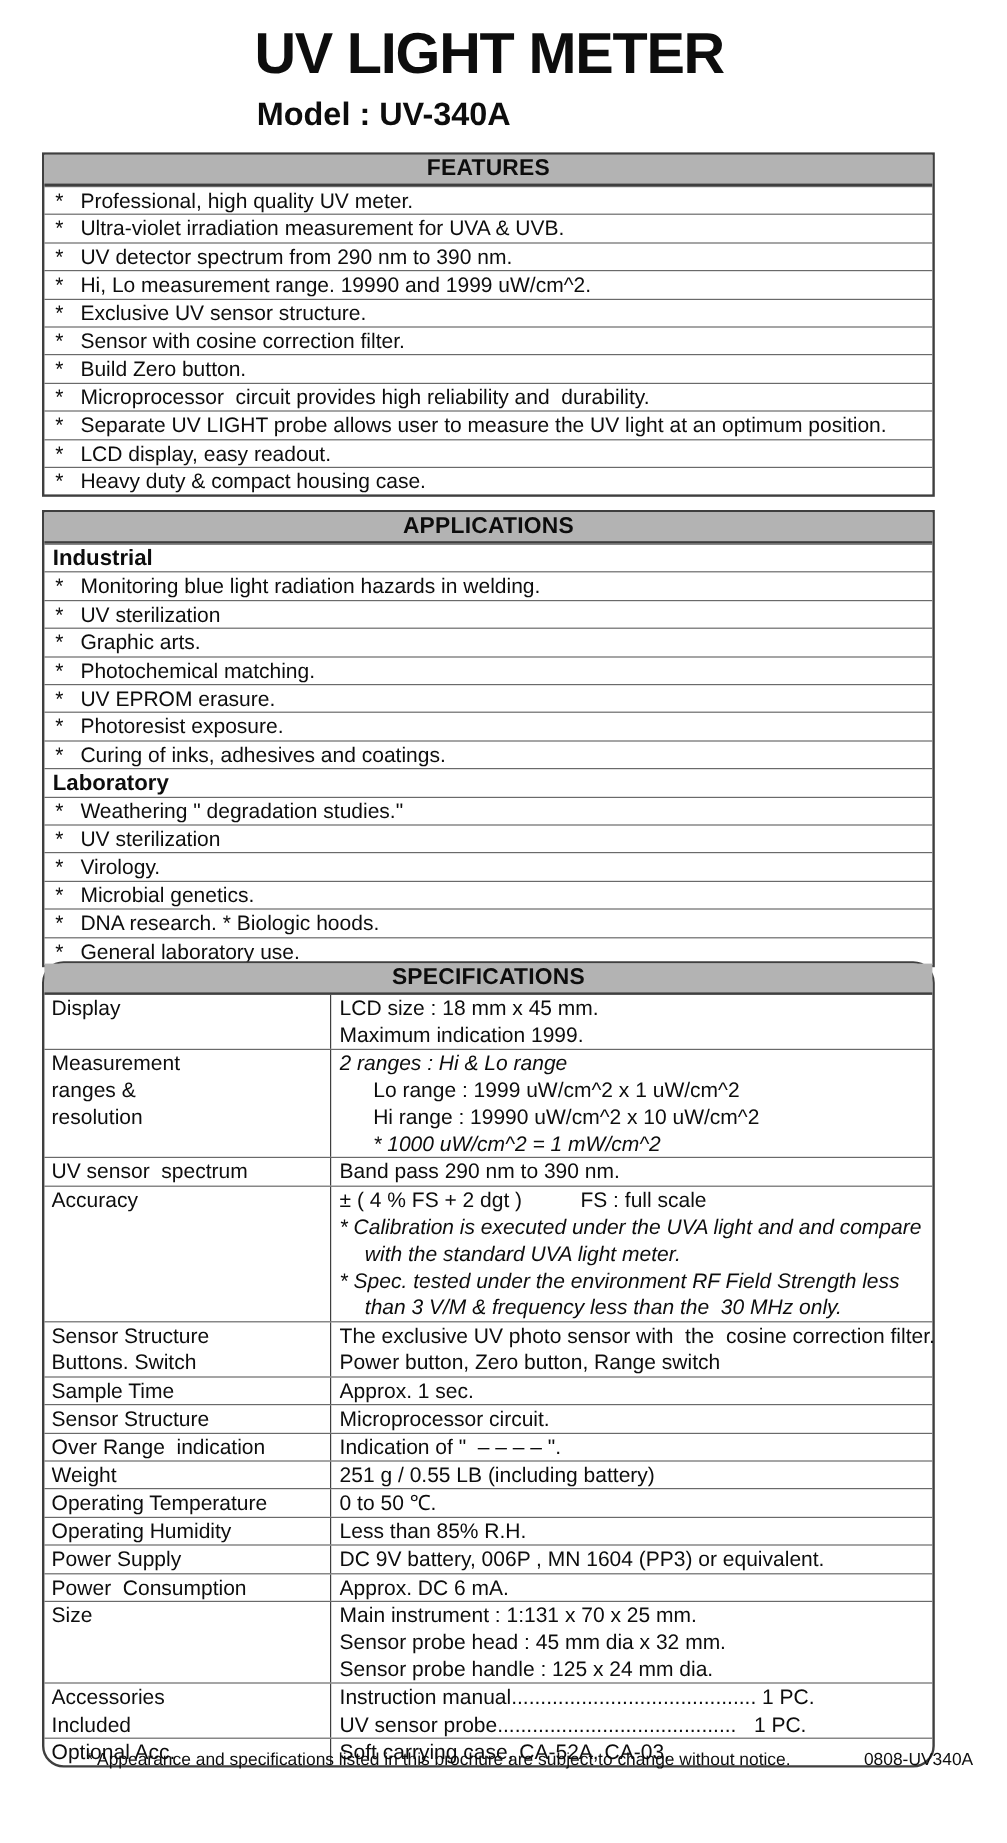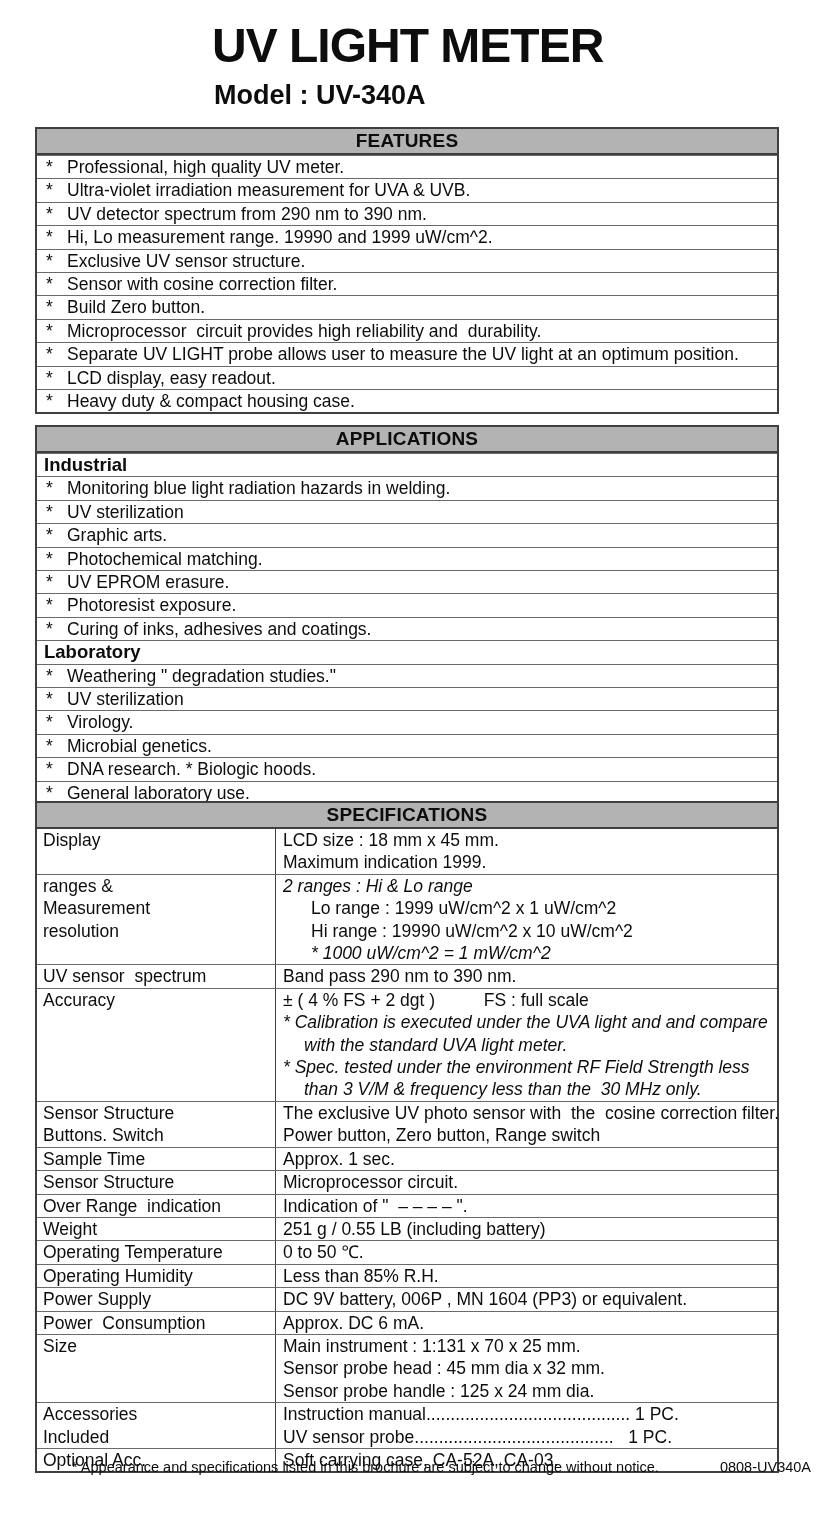--- a/index.html
+++ b/index.html
@@ -200,37 +200,37 @@
     <div class="row li-row">
         <span class="bullet">*</span>
         <span class="li-text line">DNA research. * Biologic hoods.</span>
       </div>
     <div class="row li-row">
         <span class="bullet">*</span>
         <span class="li-text line">General laboratory use.</span>
       </div>
   </div>
 
-  <div class="sec" style="top:801px;">
+  <div class="sec" style="top:801px;border-radius:18px;">
     <div class="sec-header">SPECIFICATIONS</div>
 
     <div class="spec-row" style="border-top:none;">
       <div class="spec-label">
           <div class="line">Display</div>
         </div>
       <div class="spec-value">
         <div class="line">LCD size : 18 mm x 45 mm.</div>
         <div class="line">Maximum indication 1999.</div>
       </div>
     </div>
 
     <div class="spec-row">
       <div class="spec-label">
+        <div class="line">Measurement</div>
         <div class="line">ranges &amp;</div>
-        <div class="line">Measurement</div>
         <div class="line">resolution</div>
       </div>
       <div class="spec-value">
         <div class="line i">2 ranges : Hi &amp; Lo range</div>
         <div class="line ind">Lo range : 1999 uW/cm^2 x 1 uW/cm^2</div>
         <div class="line ind">Hi range : 19990 uW/cm^2 x 10 uW/cm^2</div>
         <div class="line i ind">* 1000 uW/cm^2 = 1 mW/cm^2</div>
       </div>
     </div>
 

